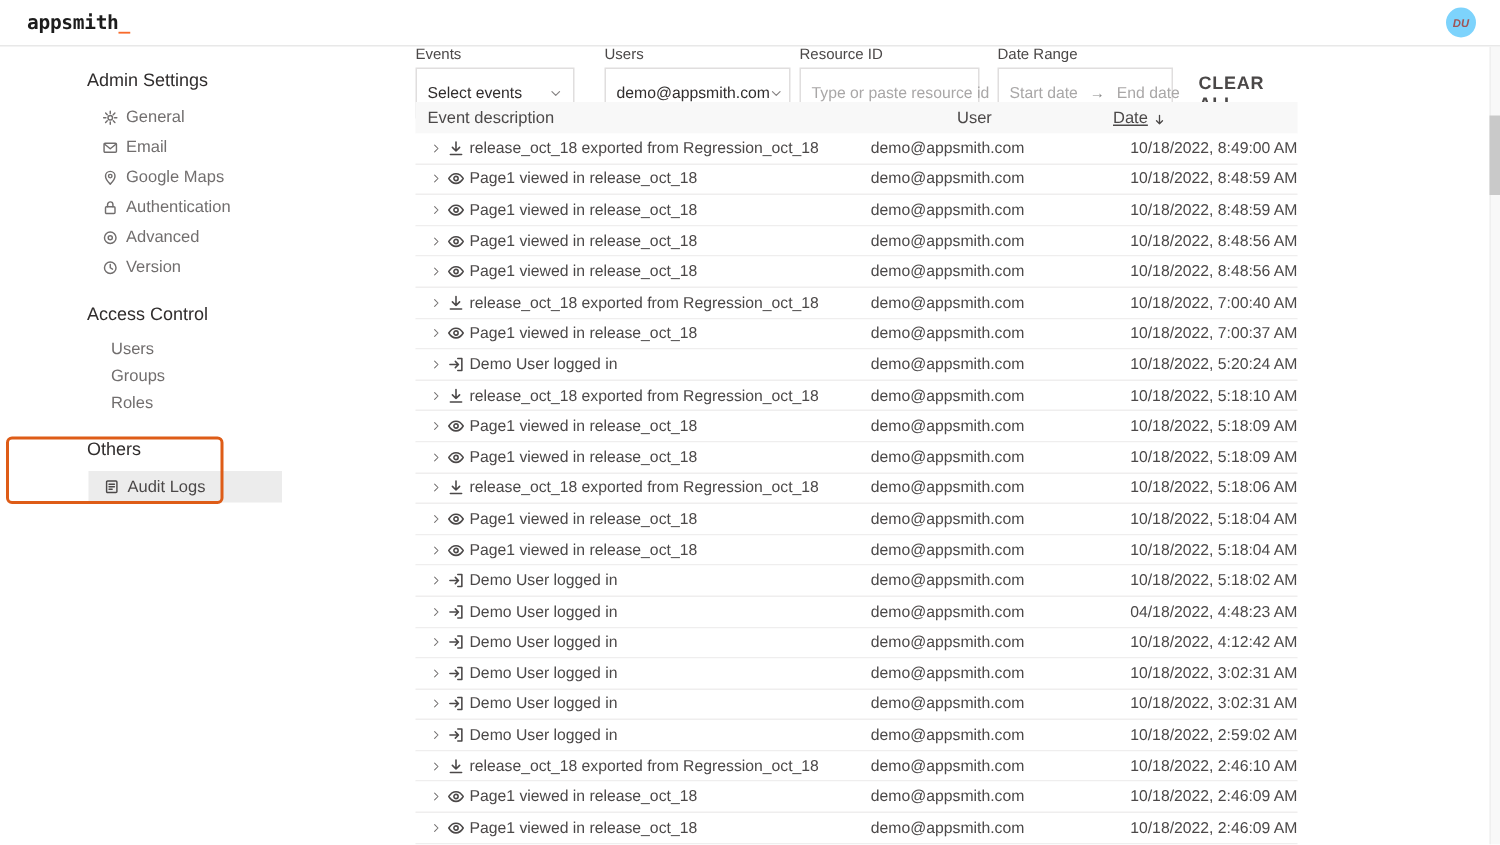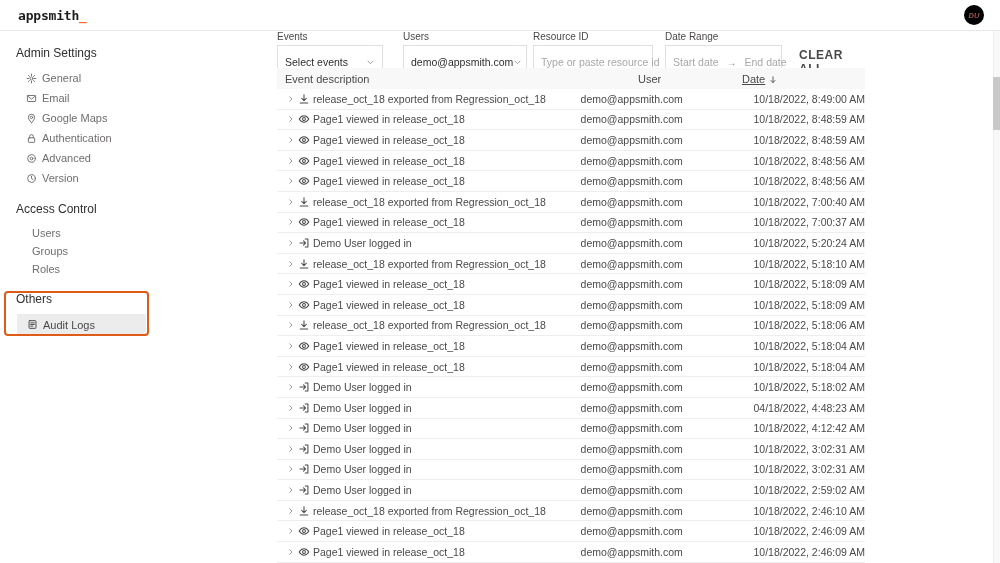--- a/index.html
+++ b/index.html
@@ -7,25 +7,25 @@
     font-family:"Liberation Sans", sans-serif; color:#4b4848; position:relative; }
 
   
   .topbar { position:absolute; top:0; left:0; width:1000px; height:31px;
     background:#fff; border-bottom:1px solid #e8e8e8; z-index:6; }
   .logo { position:absolute; left:18px; top:8px;
     font-family:"DejaVu Sans Mono", monospace; font-weight:bold; font-size:13px;
     color:#1c1c1c; letter-spacing:-0.2px; }
   .logo .cursor { color:#f86a2b; font-weight:bold; }
   .avatar { position:absolute; right:16px; top:5px; width:20px; height:20px;
-    border-radius:50%; background:#000000; color:#a15454; font-size:7.5px;
+    border-radius:50%; background:#7dd3fc; color:#a15454; font-size:7.5px;
     font-weight:bold; display:flex; align-items:center; justify-content:center;font-style:italic; }
 
   
-  .sidebar { position:absolute; top:31px; left:0; width:270px; bottom:18px; background:#fff; }
+  .sidebar { position:absolute; top:31px; left:0; width:270px; bottom:18px; background:#fff;padding-left:42px; }
   .section-title { margin-left:16px; font-size:12px; color:#302d2d; line-height:14px; }
   .sec-0 { margin-top:15px; } .sec-1 { margin-top:14px; } .sec-2 { margin-top:14px; }
   .section-items { margin-top:8px; }
   .side-item { height:20px; display:flex; align-items:center; margin-left:16px;
     padding-left:10px; width:132px; color:#716e6e; font-size:11px; cursor:pointer; }
   .sec-1 .side-item { height:18px; padding-left:0; }
   .side-item.no-icon { padding-left:16px; }
   .side-icon { width:11px; height:11px; color:#716e6e; flex:none;
     display:flex; margin-right:5px; }
   .side-item.selected { background:#ececec; height:21px; margin-left:17px;

